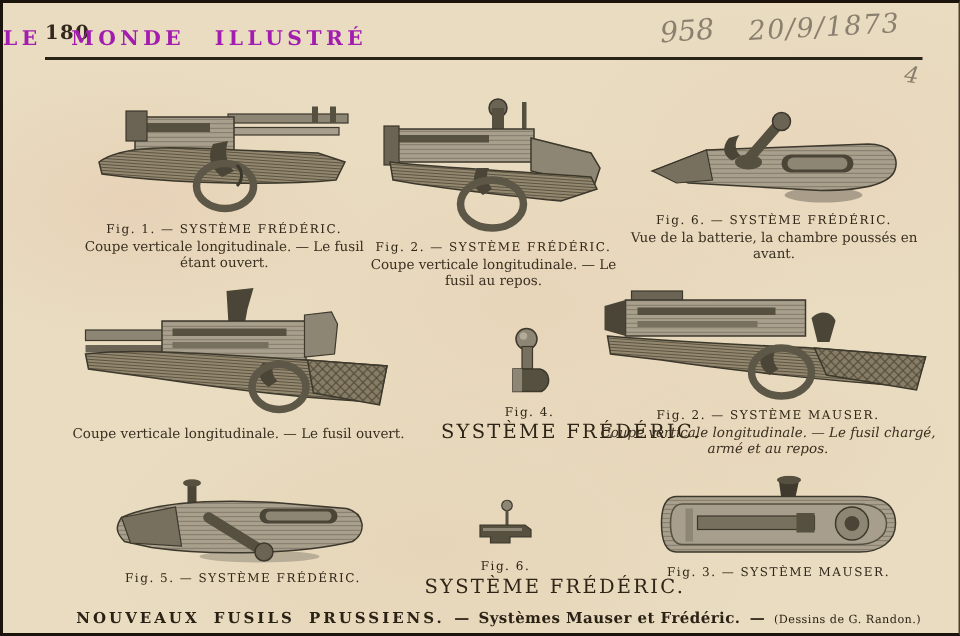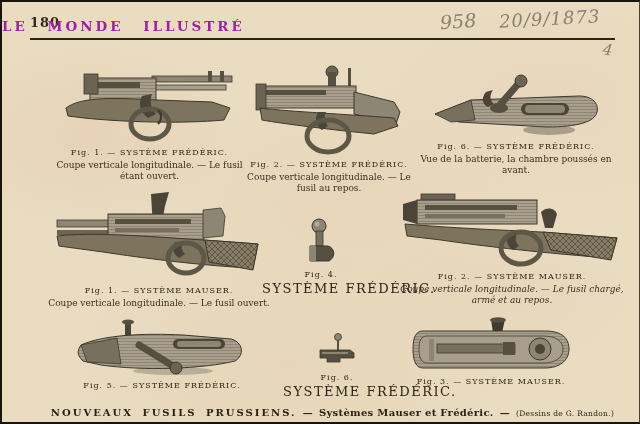--- a/index.html
+++ b/index.html
@@ -33,25 +33,25 @@
   
   .figure{position:absolute;text-align:center;}
   .figure svg{display:block;margin:0 auto;}
   .fig-label{font-size:8px;letter-spacing:1px;color:#2e2517;margin-top:4px;white-space:nowrap;}
   .fig-sublabel{font-size:13px;letter-spacing:1.5px;color:#2e2517;margin-top:2px;white-space:nowrap;}
   .fig-caption{font-size:9px;color:#3a3022;line-height:1.25;margin:3px auto 0 auto;}
   .f1f{left:40px;top:64px;width:215px;}   .f1f .fig-caption{max-width:205px;}
   .f2f{left:237px;top:60px;width:180px;}  .f2f .fig-caption{max-width:195px;}
   .f3f{left:413px;top:70px;width:202px;}
   .f1m{left:36px;top:190px;width:242px;}
-  .f4f{left:260px;top:216px;width:118px;}
+  .f4f{left:292px;top:216px;width:118px;}
   .f2m{left:386px;top:188px;width:248px;} .f2m .fig-caption{max-width:235px;font-style:italic;}
   .f5f{left:56px;top:317px;width:208px;}
   .f6f{left:281px;top:329px;width:108px;}
-  .f3m{left:380px;top:315px;width:218px;}
+  .f3m{left:408px;top:315px;width:218px;}
   
   .footer-line{left:12px;top:405px;width:100%;text-align:center;font-size:10px;color:#2b2216;}
   .footer-title{font-weight:bold;letter-spacing:2px;word-spacing:4px;}
   .footer-sub{font-weight:bold;letter-spacing:0.3px;}
   .footer-credit{font-size:7.5px;letter-spacing:0.3px;}
   .sep{font-weight:bold;padding:0 3px;}
 </style>
 </head>
 <body>
 
@@ -137,21 +137,20 @@
     <rect x="4" y="38" width="52" height="5" fill="#6b6454"></rect>
     <rect x="55" y="22" width="96" height="26" fill="url(#metalh)" stroke="#3c382c"></rect>
     <rect x="62" y="27" width="76" height="5" fill="#55503f"></rect>
     <rect x="62" y="36" width="64" height="4" fill="#77705f"></rect>
     <path d="M150 18 L168 16 L172 24 L170 44 L150 46 Z" fill="#8e8675" stroke="#3c382c" stroke-width="0.8"></path>
     <path d="M4 44 C40 40 90 44 150 48 L205 52 L200 76 C150 74 90 66 50 60 L6 54 Z" fill="url(#wood)" stroke="#3c382c"></path>
     <path d="M152 48 L205 52 L200 78 L156 70 Z" fill="url(#woodx)" stroke="#3c382c"></path>
     <path d="M122 50 C118 56 120 62 126 66 L132 62 C128 58 128 54 130 50 Z" fill="#4a4536"></path>
     <ellipse cx="133" cy="66" rx="18" ry="15" fill="none" stroke="#5d5748" stroke-width="5"></ellipse>
   </svg>
-  <div class="fig-label">Fig. 1. — SYSTÈME MAUSER.</div>
   <div class="fig-caption">Coupe verticale longitudinale. — Le fusil ouvert.</div>
 </div>
 
 <div class="figure f4f">
   <svg viewBox="0 0 34 48" width="34" height="48">
     <circle cx="15" cy="8" r="7" fill="#8e8675" stroke="#3c382c"></circle>
     <circle cx="13" cy="6" r="2.5" fill="#b3aa99"></circle>
     <rect x="12" y="13" width="7" height="15" fill="#77705f" stroke="#3c382c" stroke-width="0.8"></rect>
     <path d="M6 28 L24 28 C31 30 32 39 25 43 L6 43 Z" fill="#55503f" stroke="#3c382c"></path>
     <path d="M6 28 L12 28 L12 43 L6 43 Z" fill="#8e8675"></path>

